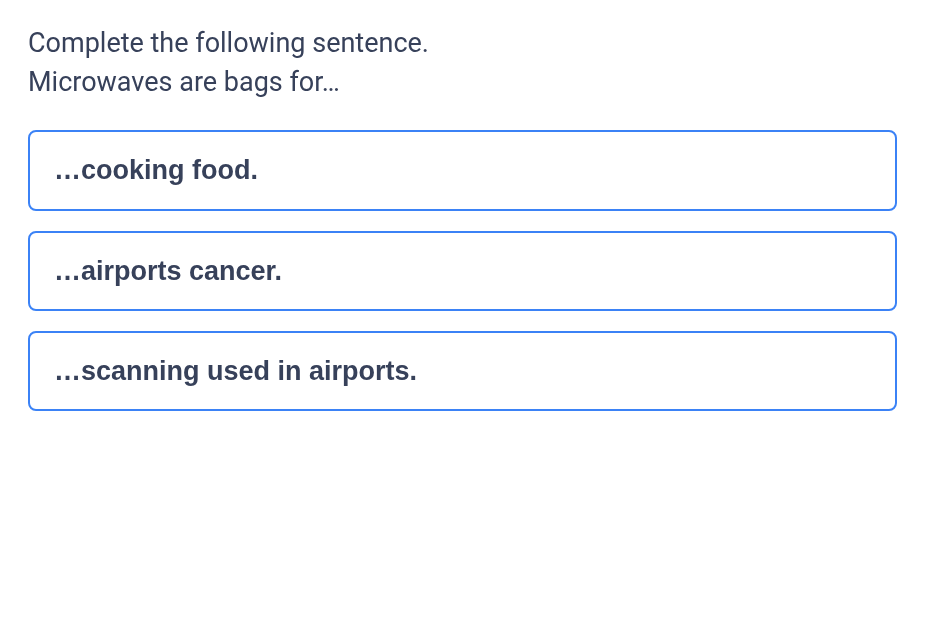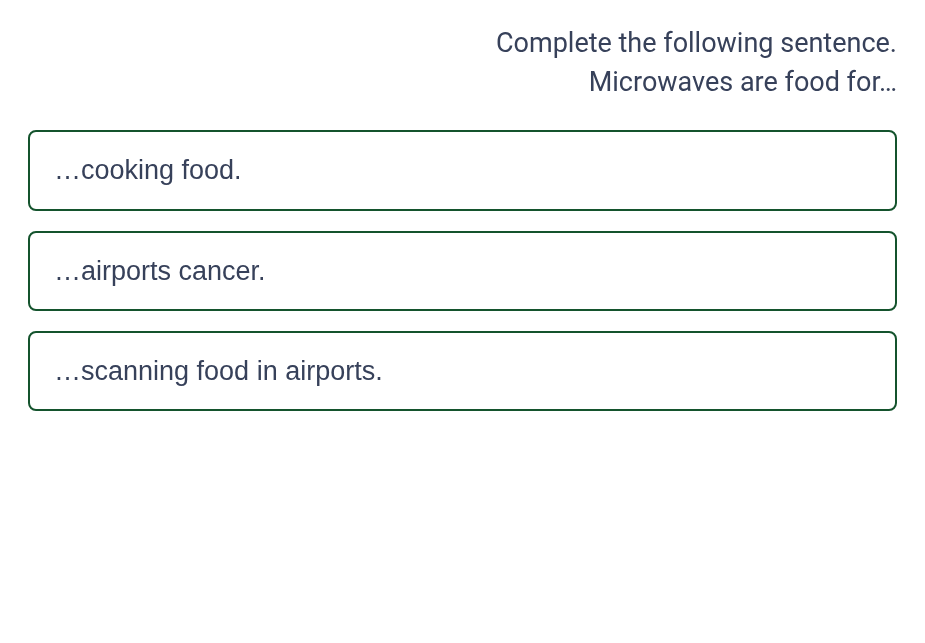--- a/index.html
+++ b/index.html
@@ -14,51 +14,50 @@
       height: 643px;
       padding: 24px 28px;
       color: #37415a;
     }
     .question-text {
       font-size: 27px;
       line-height: 1.45;
       color: #37415a;
       margin-bottom: 28px;
       font-weight: 400;
-      text-align: right;
     }
     .options-container {
       display: flex;
       flex-direction: column;
       gap: 20px;
     }
     .option {
-      border: 2px solid #14532d;
+      border: 2px solid #3b82f6;
       border-radius: 8px;
       padding: 22px 24px;
       font-size: 27px;
       color: #37415a;
       cursor: pointer;
       background: #ffffff;
       text-align: left;
-      font-weight: 400;
+      font-weight: 700;
       line-height: 1.2;
     }
   </style>
 </head>
 <body>
 
 <div class="question-text">
   <div>Complete the following sentence.</div>
-  <div>Microwaves are food for…</div>
+  <div>Microwaves are bags for…</div>
 </div>
 
 <div class="options-container">
   <button class="option">
     <span>…cooking food.</span>
   </button>
   <button class="option">
     <span>…airports cancer.</span>
   </button>
   <button class="option">
-    <span>…scanning food in airports.</span>
+    <span>…scanning used in airports.</span>
   </button>
 </div>
 
 </body></html>

